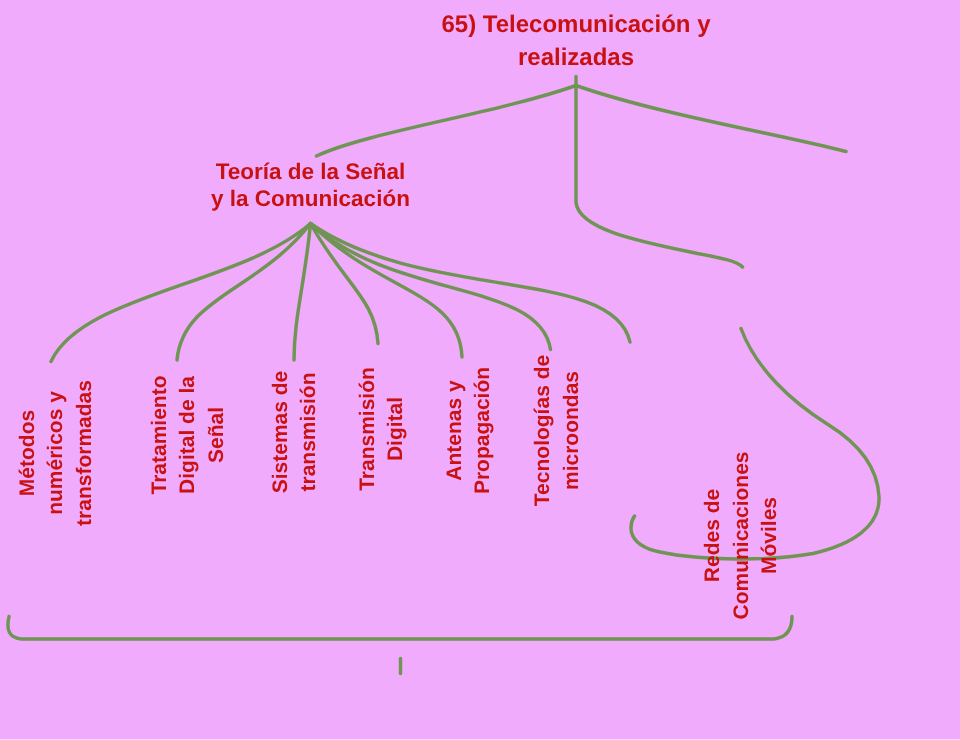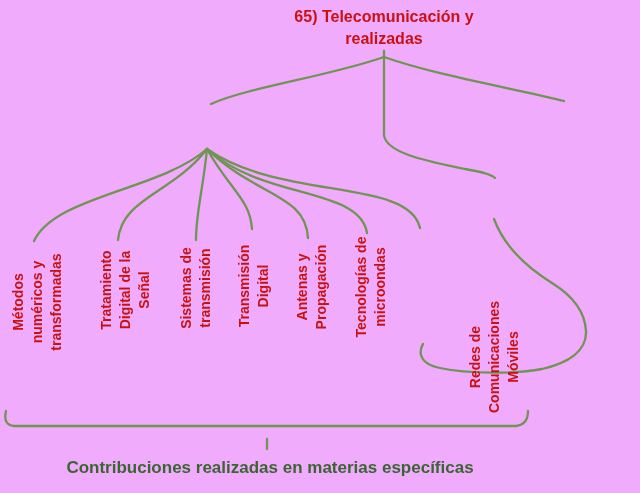--- a/index.html
+++ b/index.html
@@ -46,20 +46,24 @@
 
     <path d="M 6 411 C 4 420 6 425 14 426 L 516 426 C 525 425 528 419 528 411"></path>
     <path d="M 267 439 L 267 449"></path>
   </svg>
 
   <div class="node title">
     <div>65) Telecomunicación y</div>
     <div>realizadas</div>
   </div>
 
+  <div class="node central">
+    <div>Teoría de la Señal</div>
+    <div>y la Comunicación</div>
+  </div>
 
   <div class="branch b1">
     <div>Métodos</div>
     <div>numéricos y</div>
     <div>transformadas</div>
   </div>
 
   <div class="branch b2">
     <div>Tratamiento</div>
     <div>Digital de la</div>
@@ -85,15 +89,14 @@
     <div>Tecnologías de</div>
     <div>microondas</div>
   </div>
 
   <div class="branch b7">
     <div>Redes de</div>
     <div>Comunicaciones</div>
     <div>Móviles</div>
   </div>
 
-  <div class="caption">Contribuciones realizadas en materias específicas</div>
 
 </div>
 
 </body></html>

